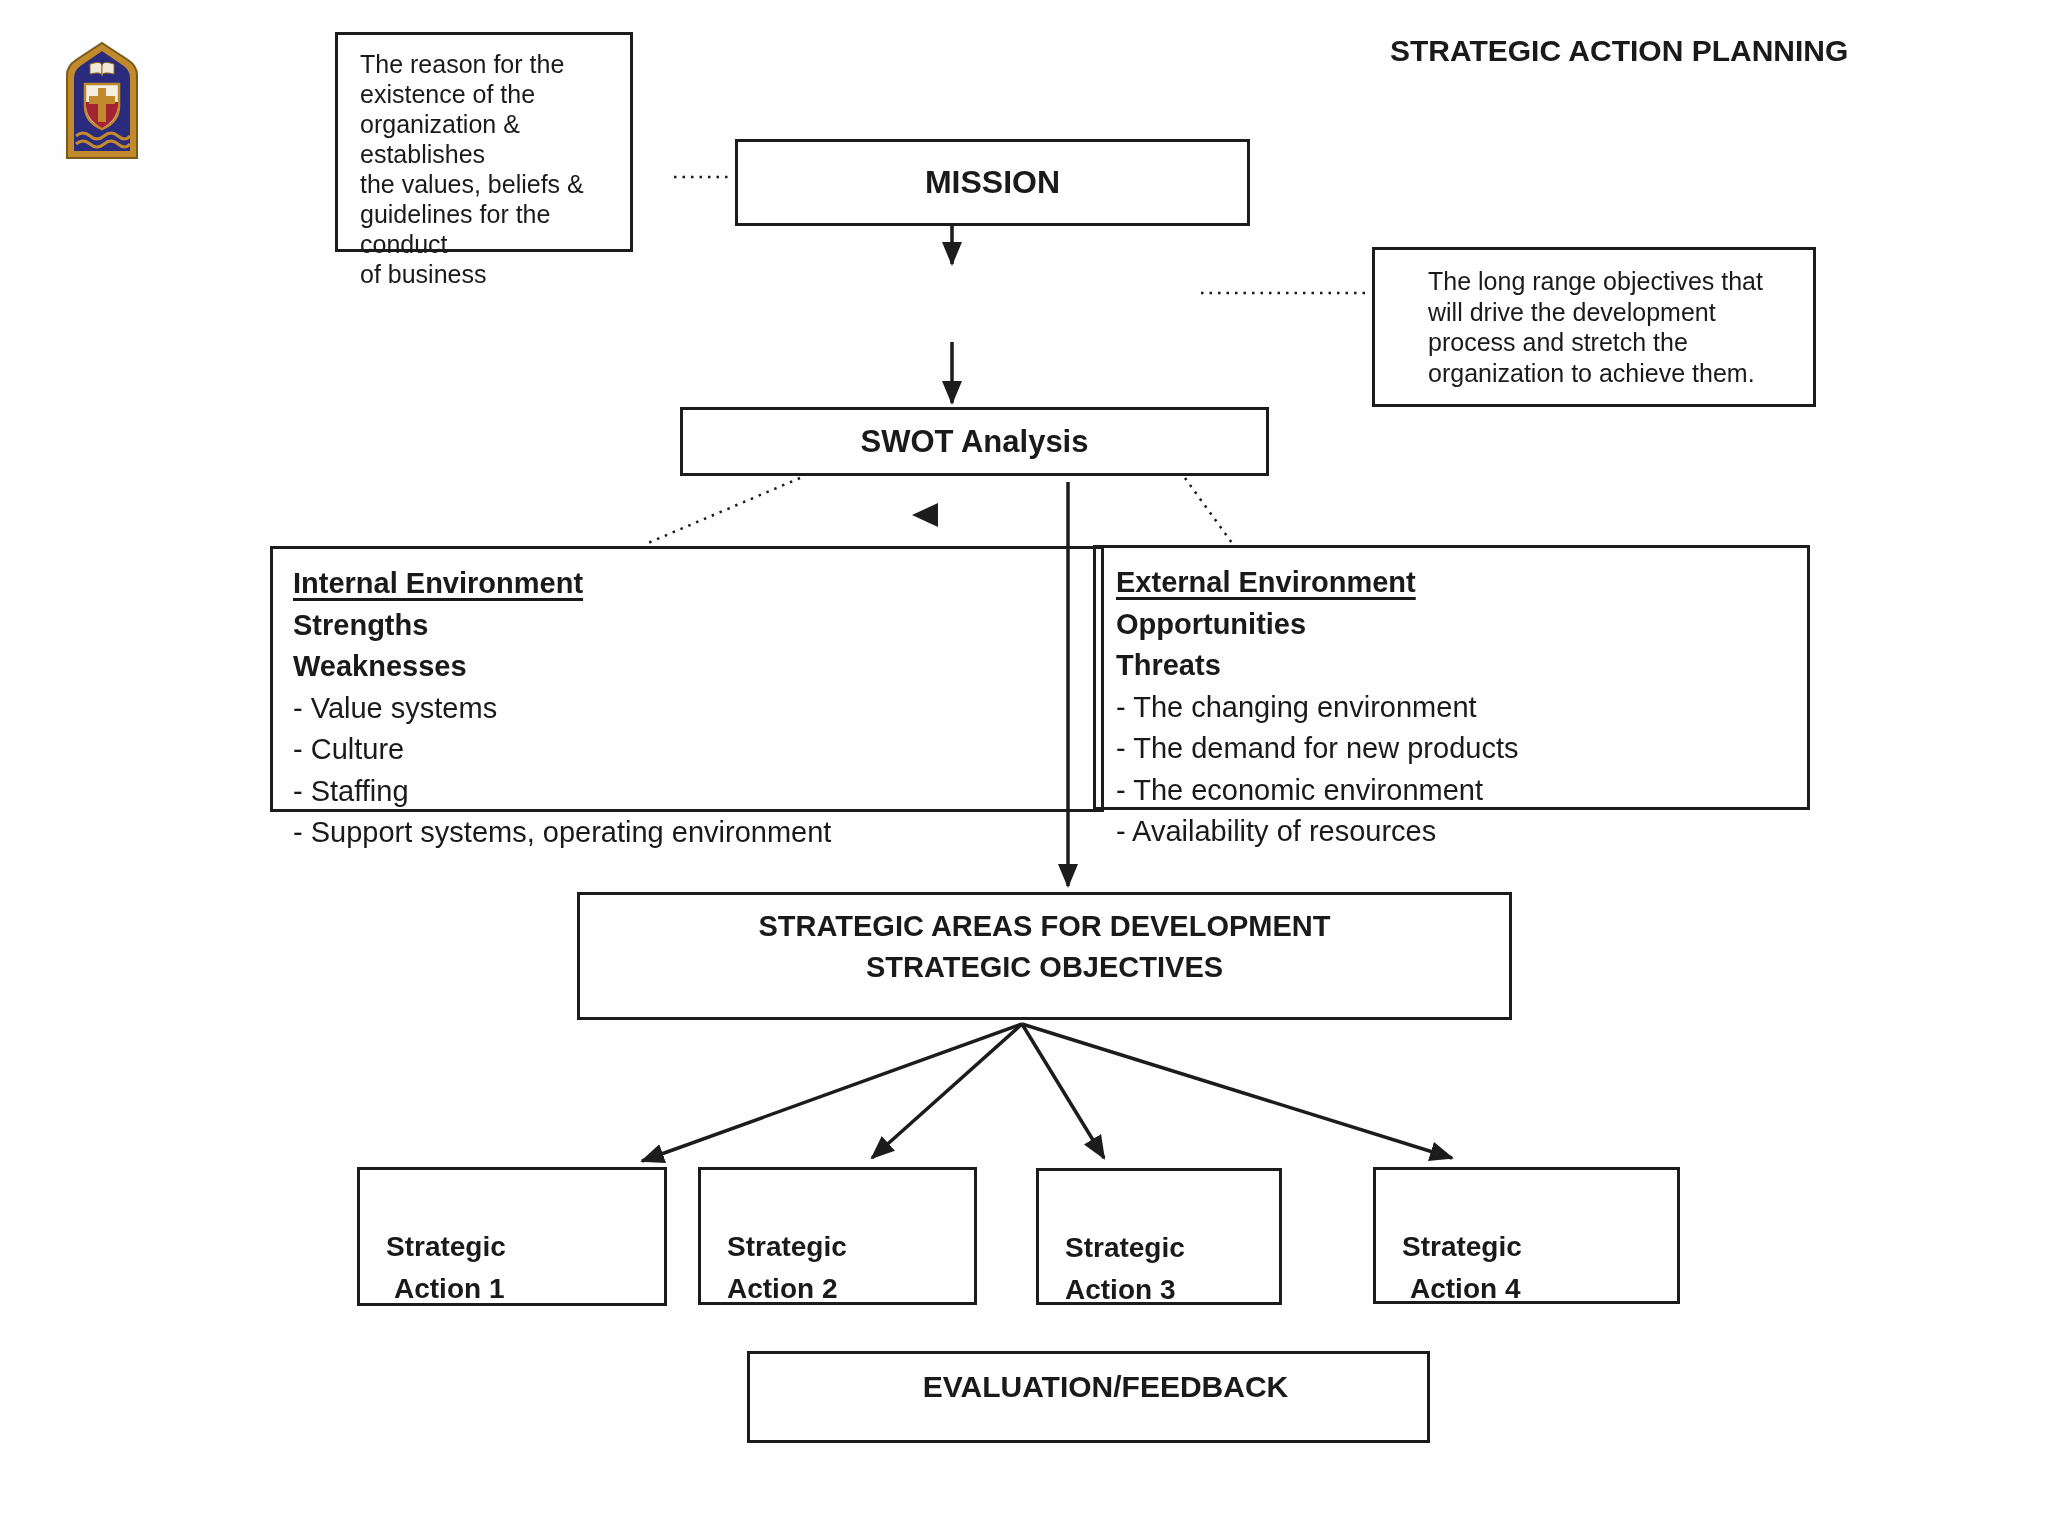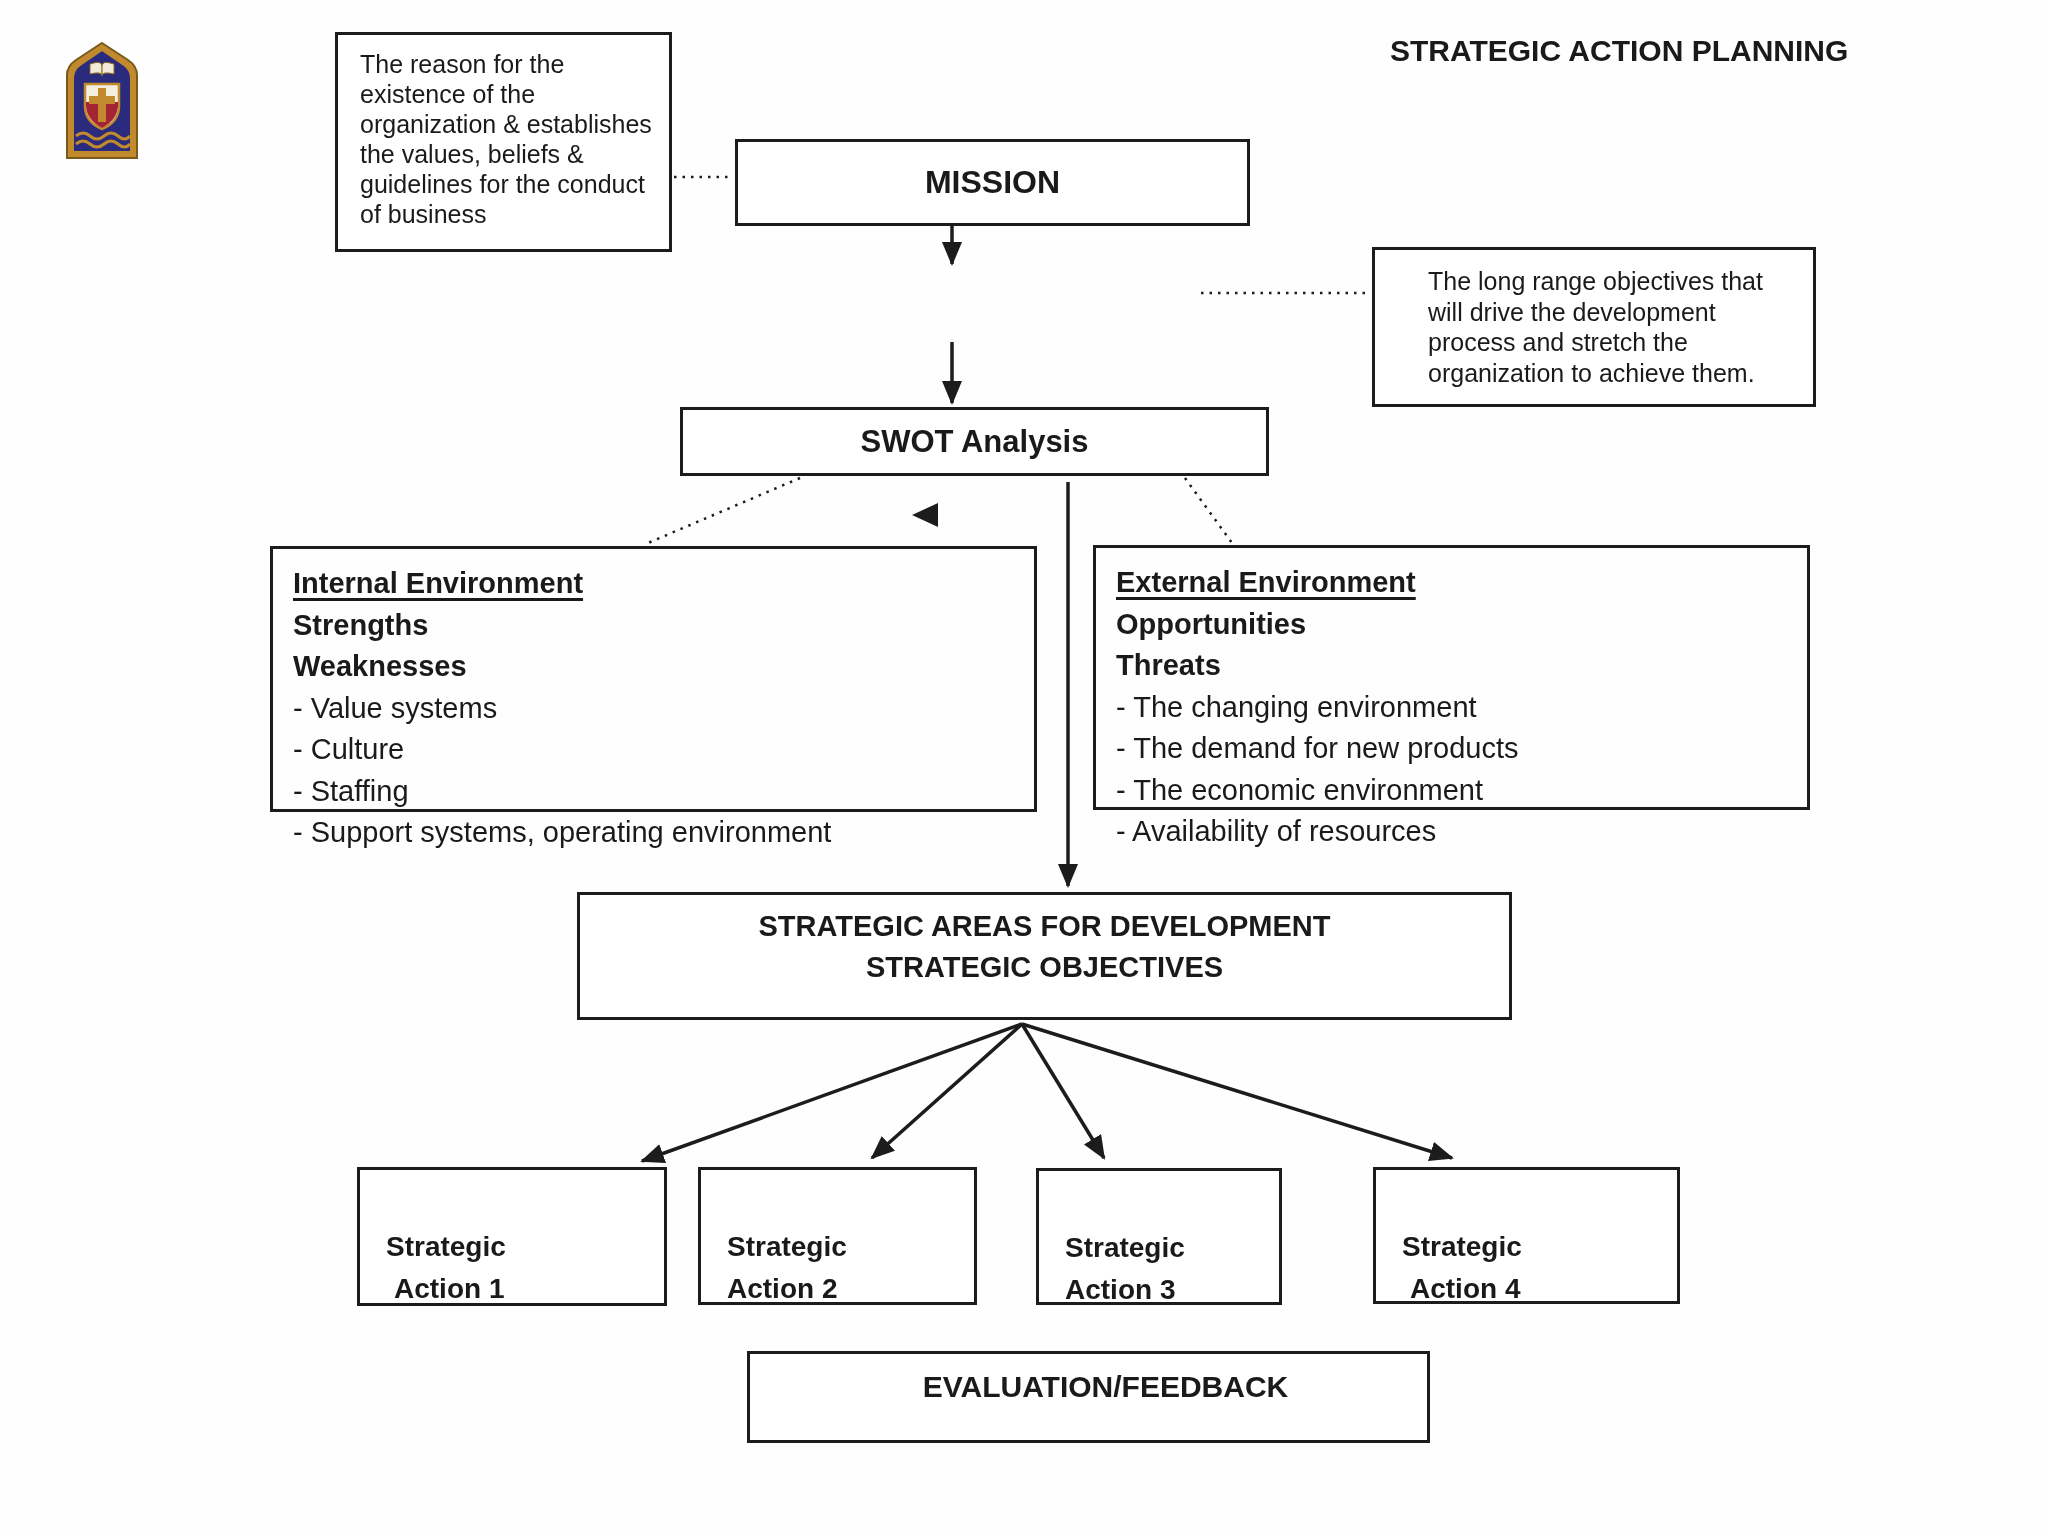--- a/index.html
+++ b/index.html
@@ -9,40 +9,40 @@
   }
   .box{
     position:absolute;border:3px solid #1c1c1c;background:#fff;
     box-sizing:border-box;
   }
   .center-lbl{
     display:flex;align-items:center;justify-content:center;
     font-weight:bold;text-align:center;
   }
   
-  #note1{left:335px;top:32px;width:337px;height:220px;}
+  #note1{left:335px;top:32px;width:298px;height:220px;}
   #note1 .txt{padding:14px 10px 0 22px;font-size:25px;line-height:30px;font-weight:normal;}
   
   #note2{left:1372px;top:247px;width:444px;height:160px;}
   #note2 .txt{padding:16px 10px 0 24px;font-size:25px;line-height:30.5px;margin-left:29px;}
   
   #title{position:absolute;left:1390px;top:34px;width:460px;font-size:30px;font-weight:bold;letter-spacing:0px;}
   
   #mission{left:735px;top:139px;width:515px;height:87px;font-size:32px;}
   #vision{left:750px;top:268px;width:448px;height:71px;font-size:32px;}
   #swot{left:680px;top:407px;width:589px;height:69px;font-size:31px;}
   #areas{left:577px;top:892px;width:935px;height:128px;}
   #areas .lines{padding-top:11px;text-align:center;font-weight:bold;font-size:29px;line-height:41px;}
   #evalbox{left:747px;top:1351px;width:683px;height:92px;}
   #evalbox .lines{padding-top:16px;text-align:center;font-weight:bold;font-size:30px;padding-left:34px;}
   
   .envbox .txt{padding:14px 8px 0 20px;font-size:29px;line-height:41.5px;}
   .envbox .hd{font-weight:bold;text-decoration:underline;text-decoration-thickness:3px;text-underline-offset:5px;}
   .envbox .sub{font-weight:bold;}
-  #internal{left:270px;top:546px;width:767px;height:266px;background:transparent;}
+  #internal{left:270px;top:546px;width:834px;height:266px;background:transparent;}
   #external{left:1093px;top:545px;width:717px;height:265px;background:transparent;}
   .envbox{overflow:visible;}
   
   .action .txt{padding:20px 6px 0 26px;font-weight:bold;font-size:28px;line-height:42px;margin-top:36px;}
   #act1{left:357px;top:1167px;width:310px;height:139px;}
   #act2{left:698px;top:1167px;width:279px;height:138px;}
   #act3{left:1036px;top:1168px;width:246px;height:137px;}
   #act4{left:1373px;top:1167px;width:307px;height:137px;}
   .indent{padding-left:8px;}
   #wires{position:absolute;left:0;top:0;width:2048px;height:1536px;}

